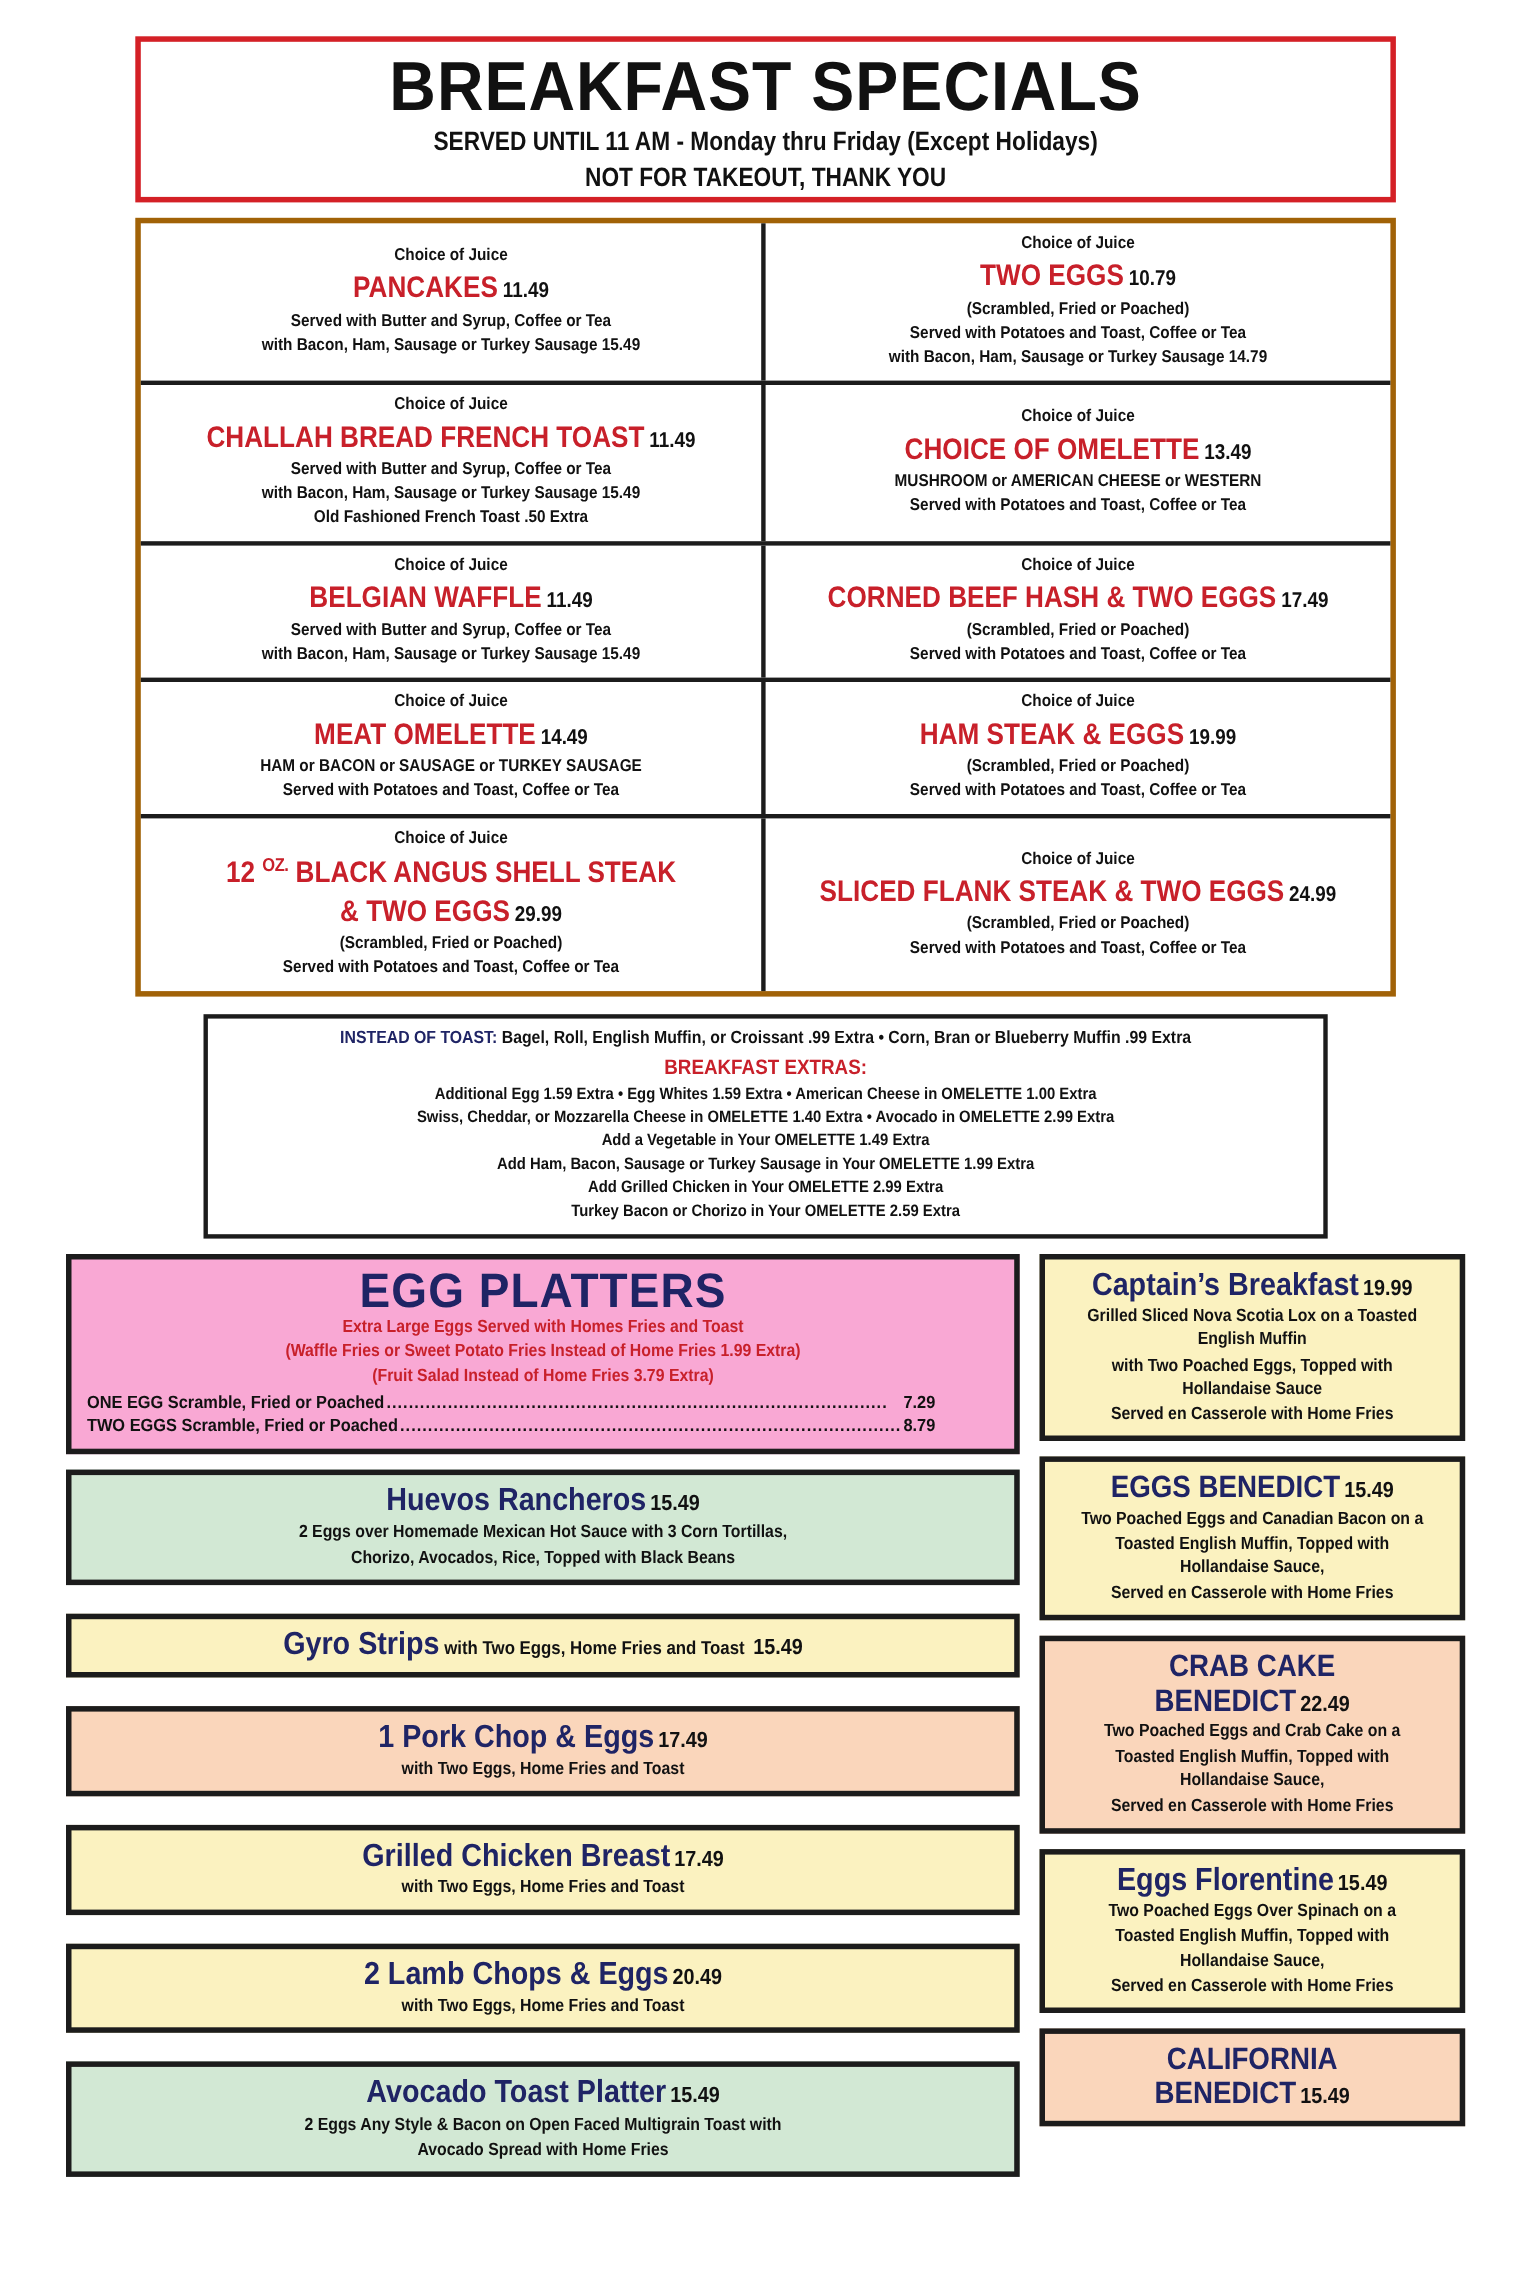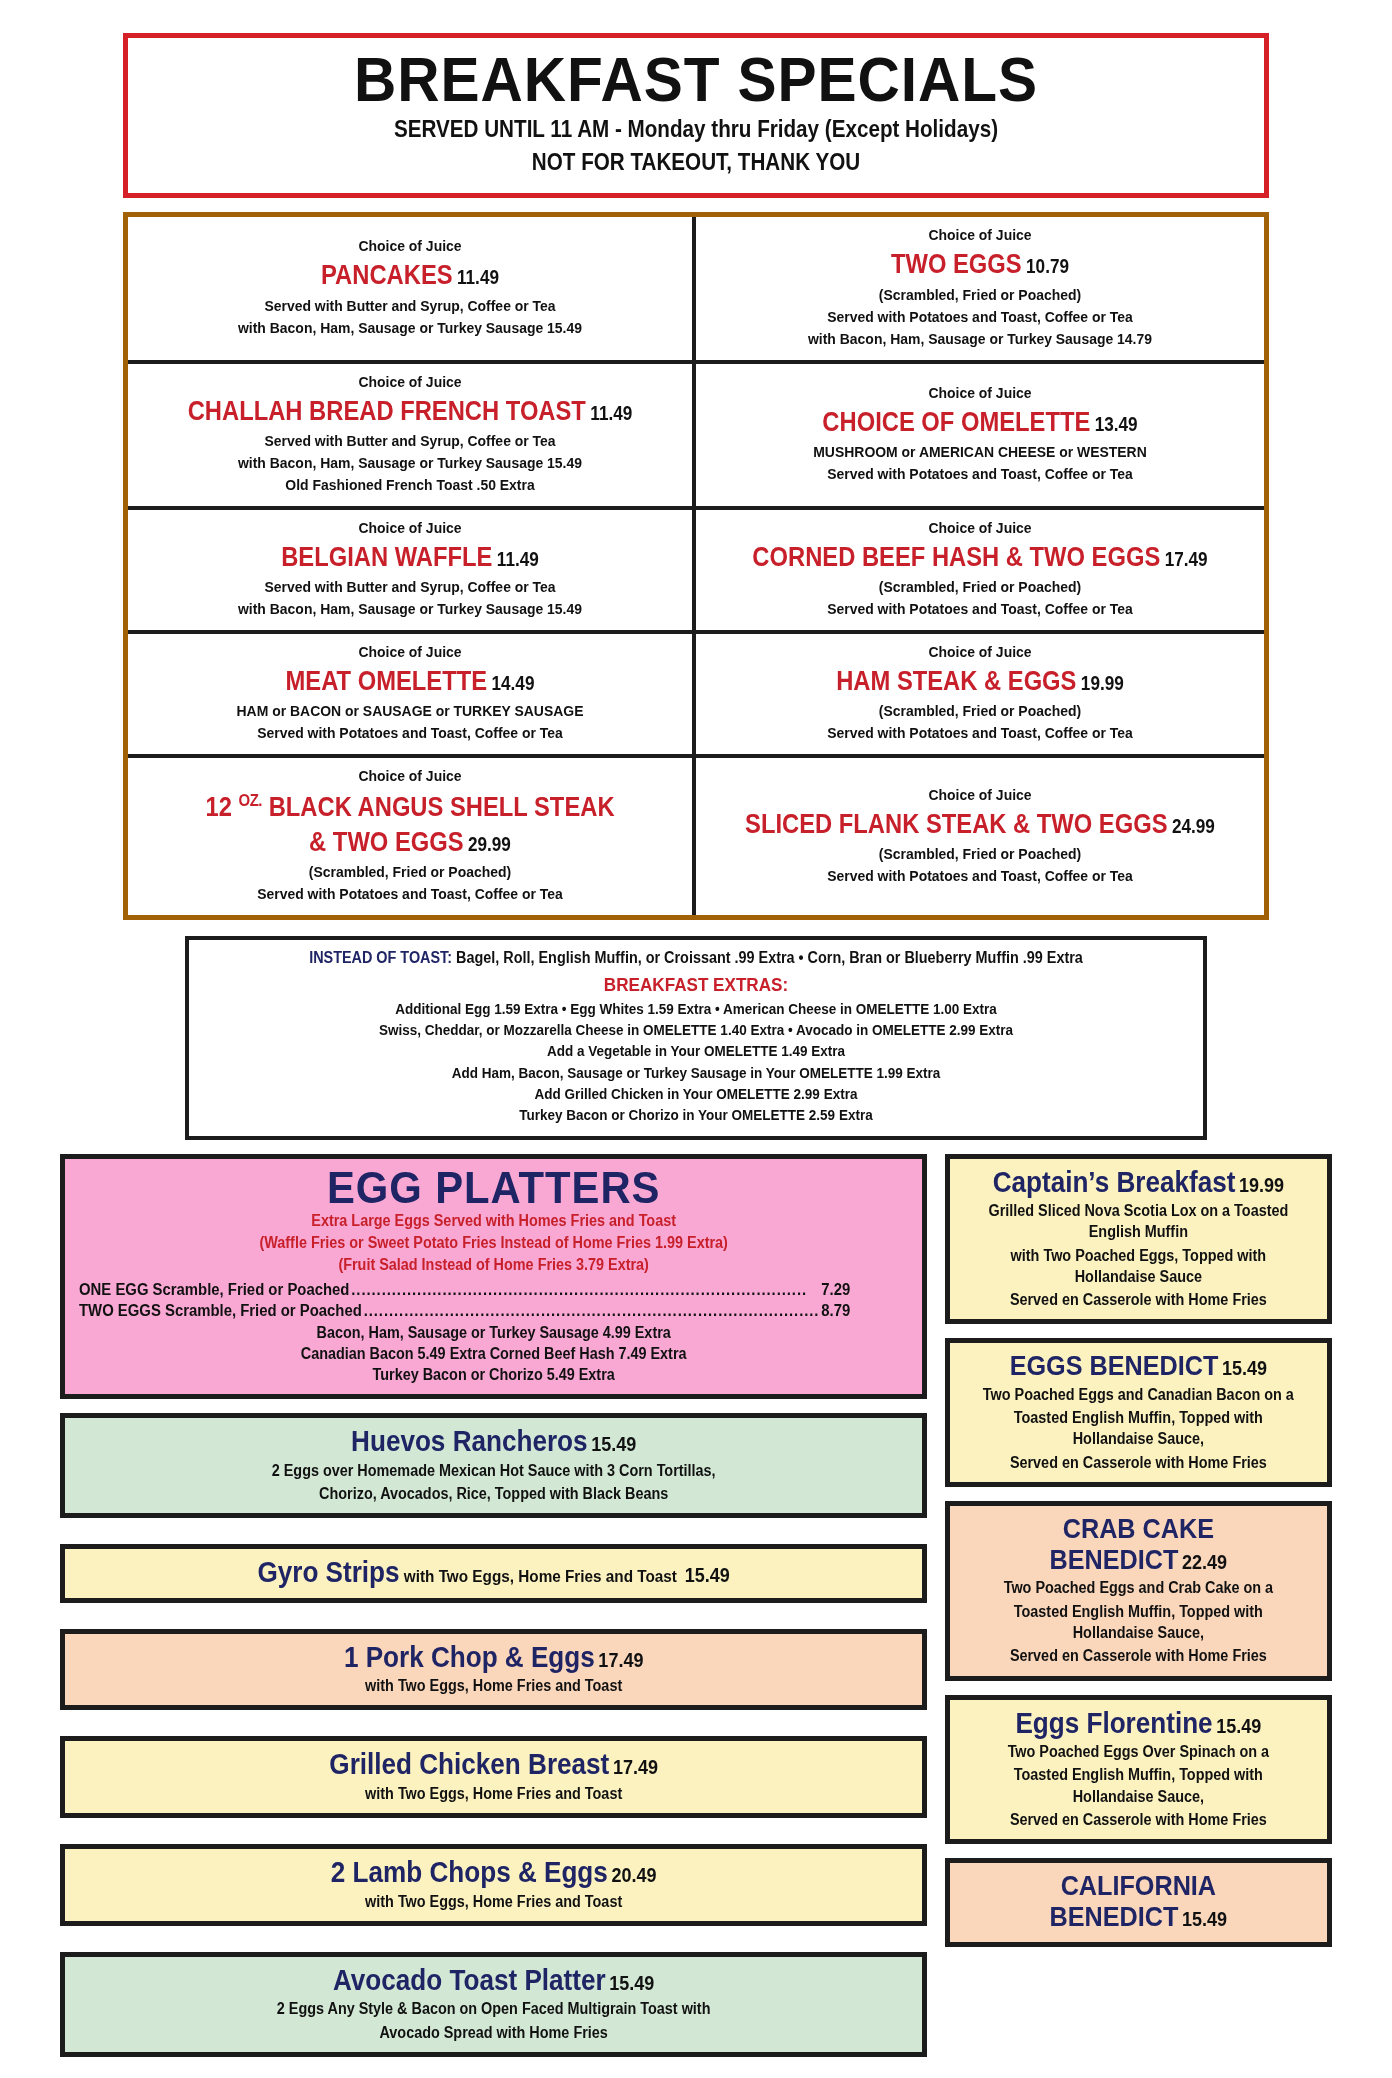--- a/index.html
+++ b/index.html
@@ -10,21 +10,21 @@
     color:#111111;
     -webkit-font-smoothing:antialiased;
   }
   .page{position:relative;width:1392px;height:2078px;box-sizing:border-box;padding:0;}
 
   
   .header-box{
     margin:33px 123px 0 123px;
     border:5px solid #d42026;
     background:#ffffff;
-    padding:6px 0 16px 0;
+    padding:6px 0 2px 0;
     text-align:center;
   }
   .header-title{
     font-family:"Liberation Sans Narrow","Liberation Sans",sans-serif;
     font-weight:700;
     font-size:63px;
     letter-spacing:1px;
     line-height:1.05;
     color:#111;
     transform:scaleX(0.93);
@@ -271,25 +271,20 @@
               <span class="lbl">ONE EGG  Scramble, Fried or Poached </span>
               <span class="dots">..........................................................................................</span>
               <span class="amt">7.29</span>
             </div>
             <div class="prow">
               <span class="lbl">TWO EGGS  Scramble, Fried or Poached</span>
               <span class="dots">..........................................................................................</span>
               <span class="amt">8.79</span>
             </div>
           </div>
-        <div id="platter-center">
-            <div class="pcenter">Bacon, Ham, Sausage or Turkey Sausage  4.99 Extra</div>
-            <div class="pcenter">Canadian Bacon  5.49 Extra     Corned Beef Hash  7.49 Extra</div>
-            <div class="pcenter">Turkey Bacon or Chorizo 5.49 Extra</div>
-          </div>
       </div>
       <div id="left-boxes" style="display: flex; flex-direction: column; gap: 26px;">
           <div class="panel green">
             <div class="box-title"><span>Huevos Rancheros</span><span class="price">15.49</span></div>
             <div class="box-desc">2 Eggs over Homemade Mexican Hot Sauce with 3 Corn Tortillas,</div>
             <div class="box-desc">Chorizo, Avocados, Rice, Topped with Black Beans</div>
           </div>
           <div class="panel yellow">
             <div class="box-title"><span>Gyro Strips</span><span class="box-desc" style="display:inline;font-size:17px;"> with Two Eggs, Home Fries and Toast </span><span class="price">15.49</span></div>
           </div>

